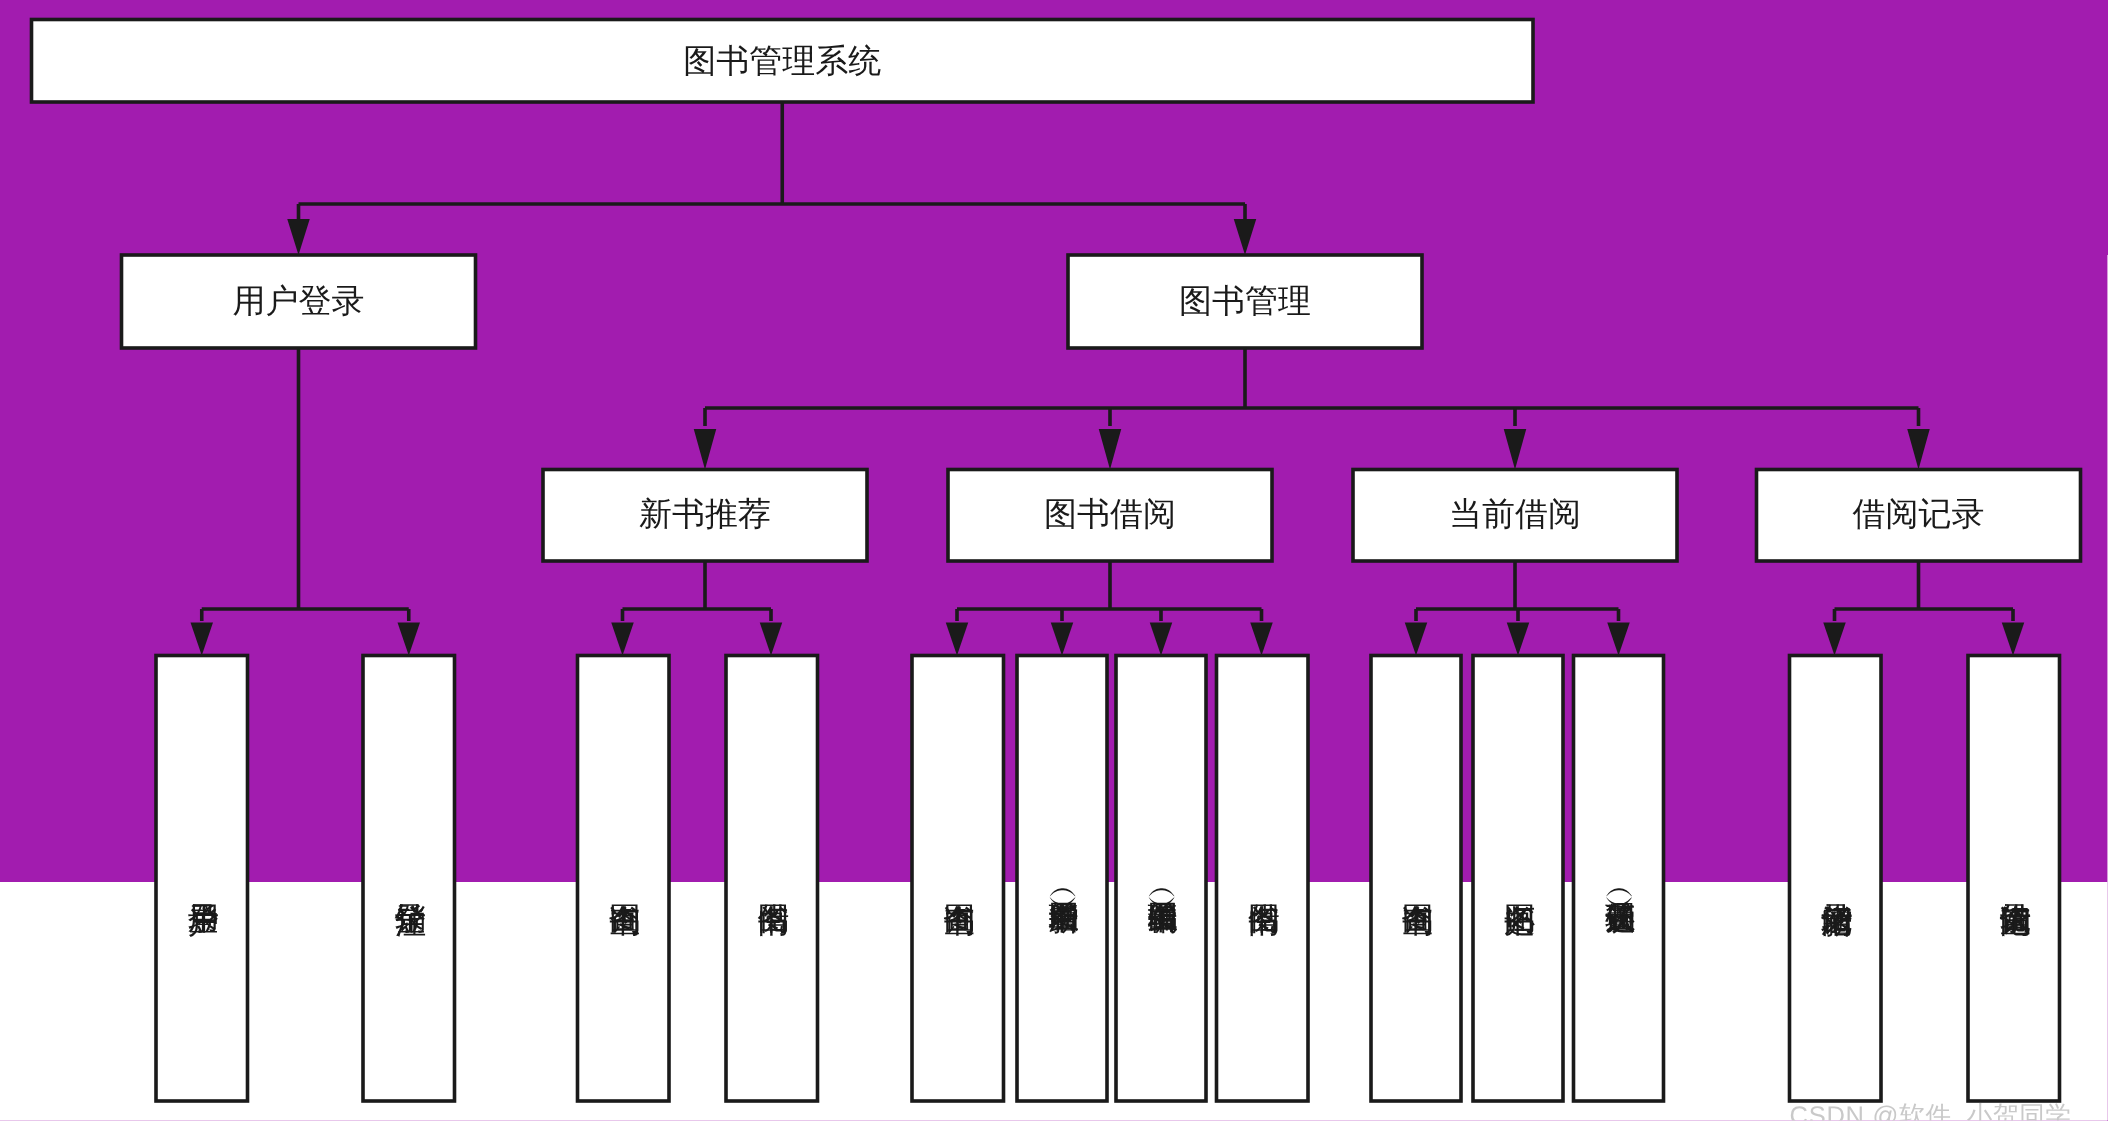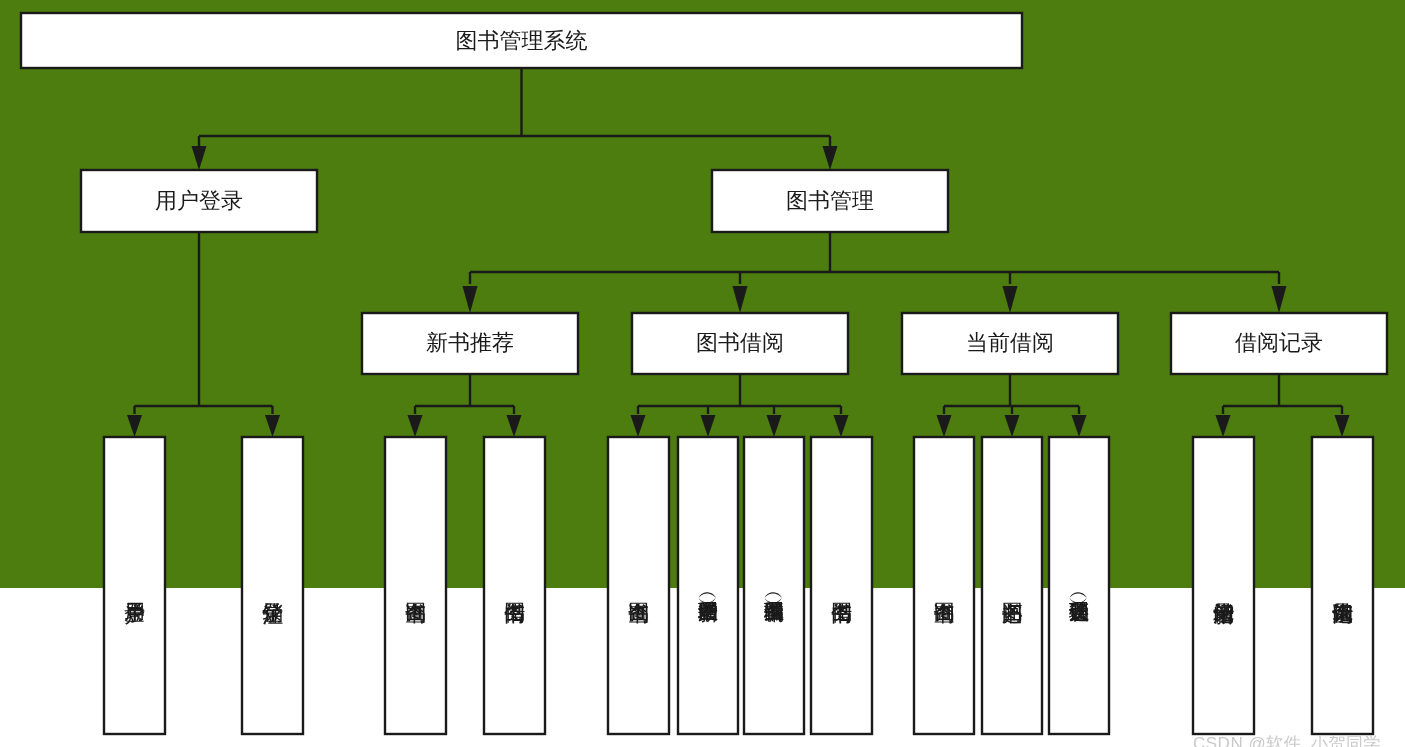--- a/index.html
+++ b/index.html
@@ -10,21 +10,21 @@
   body {
     width: 1405px;
     height: 747px;
     font-family: "Liberation Sans", "DejaVu Sans", sans-serif;
     overflow: hidden;
   }
   #diagram-root {
     position: relative;
     width: 1405px;
     height: 588px;
-    background: #4d7c0f;
+    background: #a21caf;
   }
   svg.diagram-canvas {
     position: absolute;
     top: 0;
     left: 0;
     width: 1405px;
     height: 747px;
   }
   .node-box {
     fill: #ffffff;

